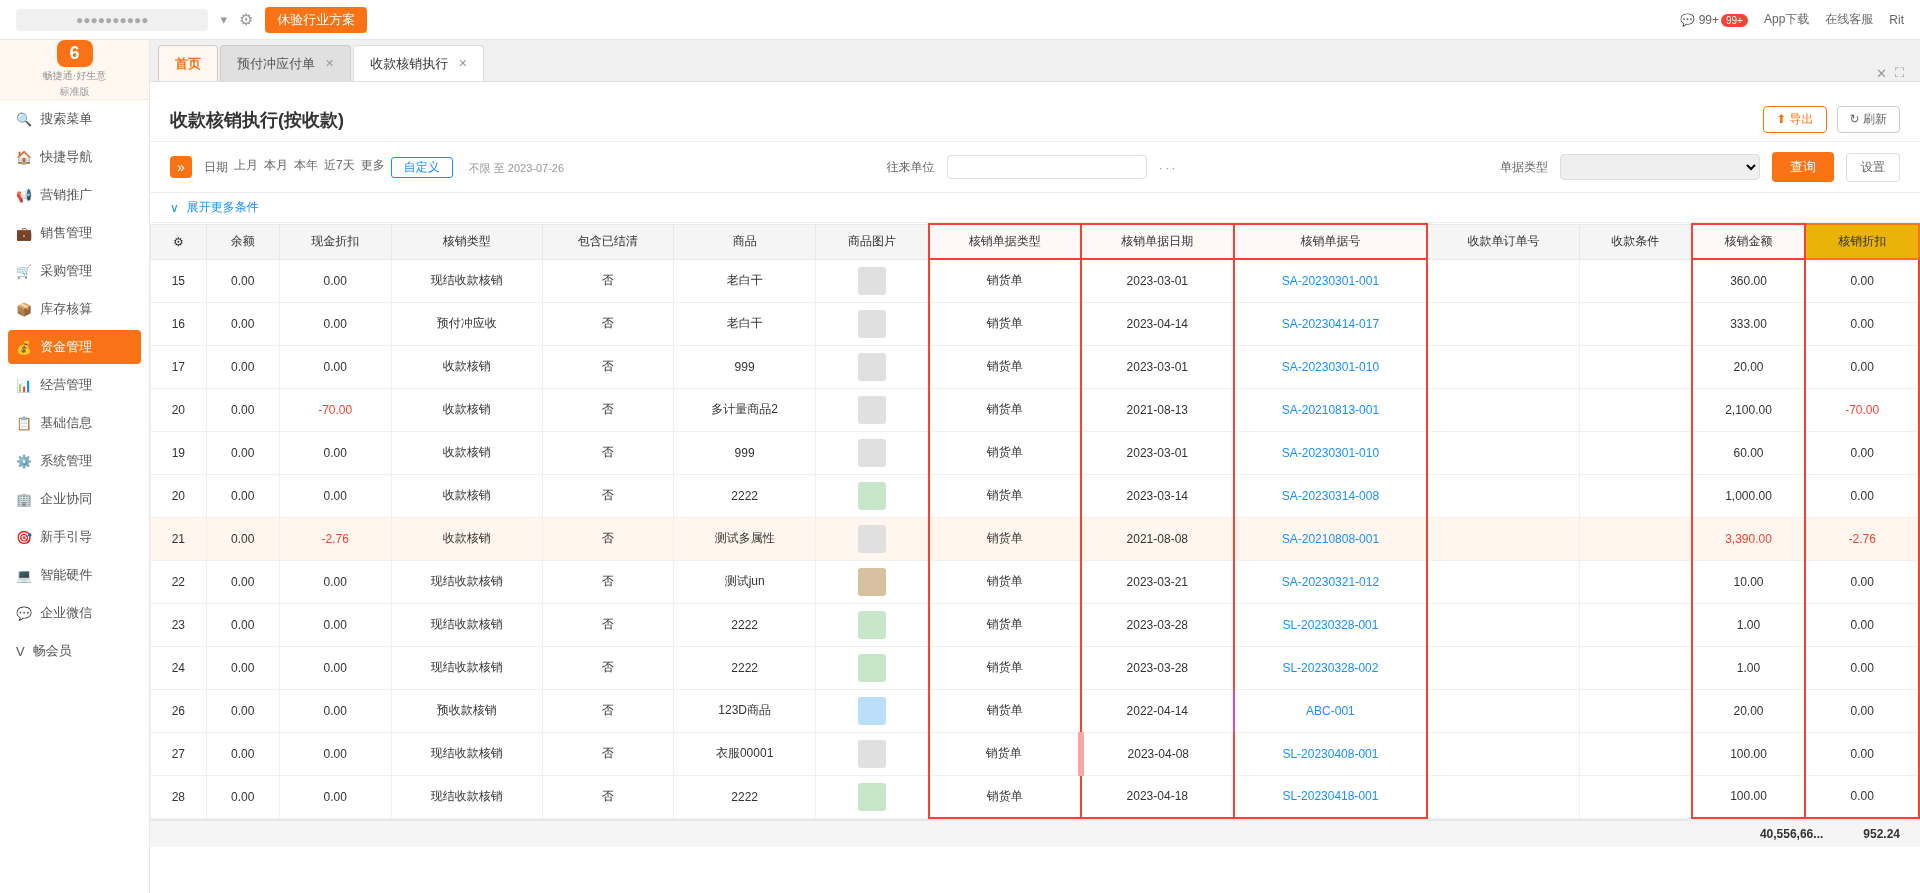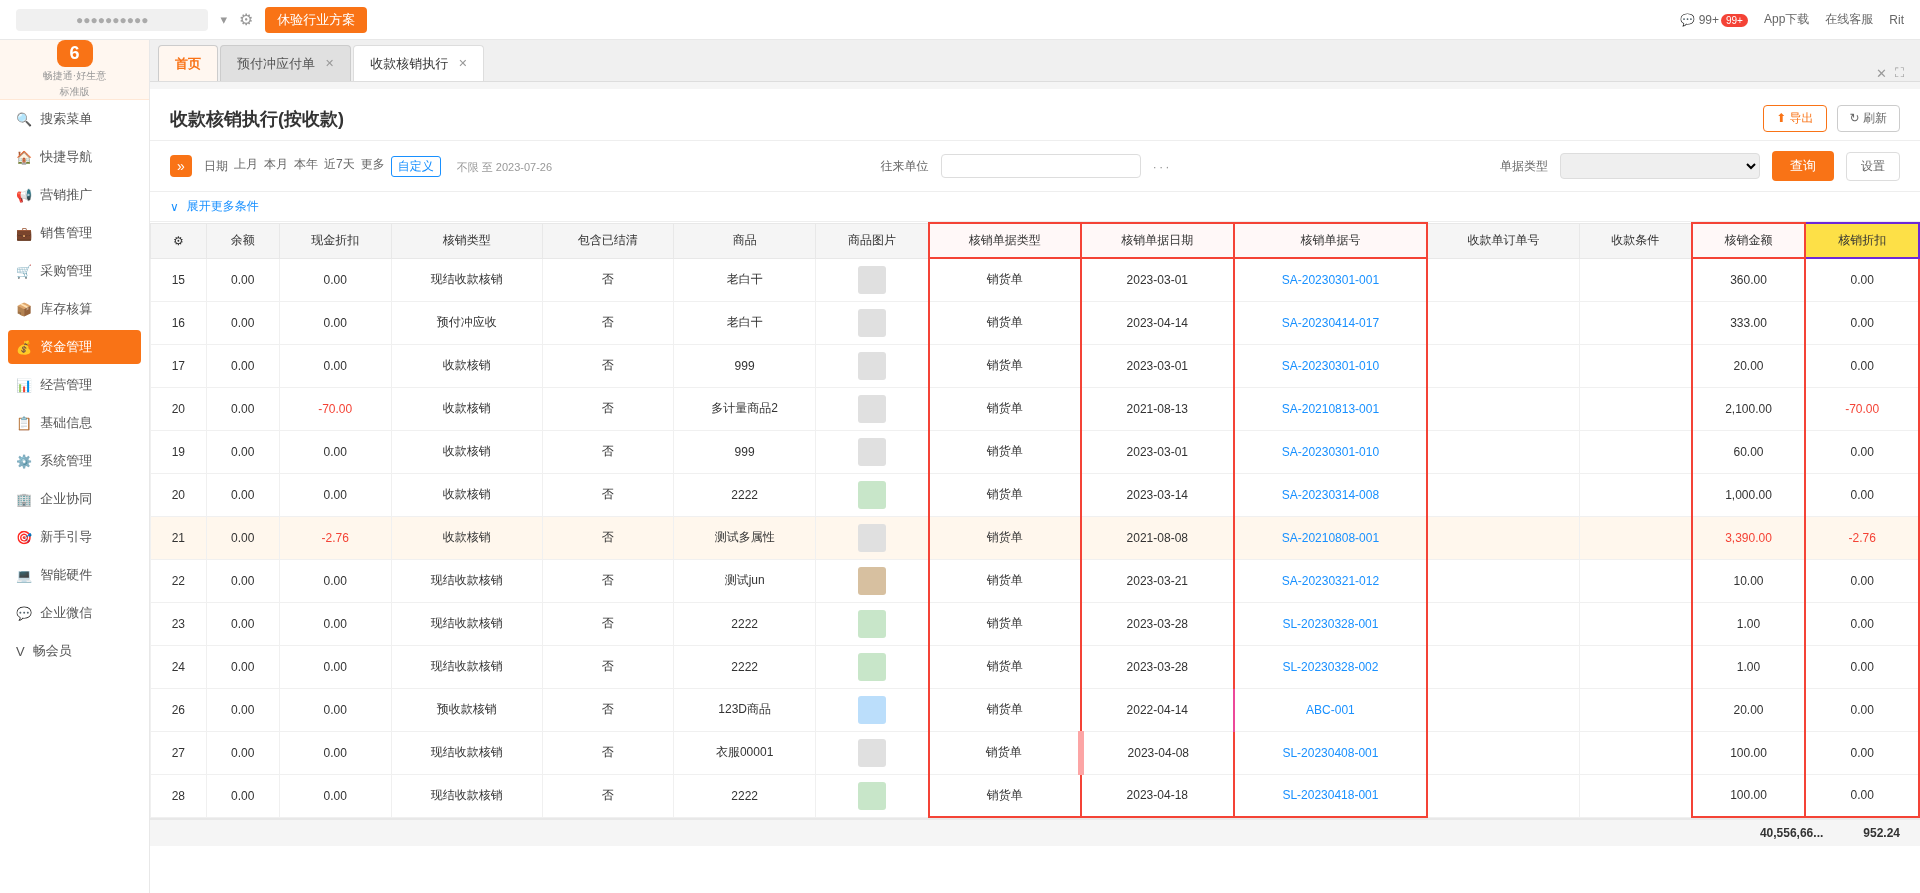--- a/index.html
+++ b/index.html
@@ -92,26 +92,25 @@
       margin-right: 2px;
     }
     .tab.active { background: #fff; color: #333; border-color: #ddd; }
     .tab-home { color: #f97316; font-weight: bold; background: #fff7f0; }
     .tab-close { color: #999; font-size: 11px; margin-left: 4px; }
     .tab-actions { margin-left: auto; display: flex; align-items: center; gap: 8px; padding-right: 8px; color: #999; }
 
     
     .page-header {
       background: #fff;
-      padding: 16px 20px 8px 20px;
+      padding: 24px 20px 8px 20px;
       border-bottom: 1px solid #eee;
       display: flex;
       align-items: center;
       justify-content: space-between;
-      margin-top: 7px;
     }
     .page-title { font-size: 18px; font-weight: bold; color: #333; }
     .page-actions { display: flex; gap: 10px; }
     .btn-export {
       border: 1px solid #f97316;
       background: #fff;
       color: #f97316;
       padding: 4px 12px;
       border-radius: 4px;
       cursor: pointer;
@@ -143,21 +142,21 @@
       border-radius: 4px;
       width: 22px; height: 22px;
       display: flex; align-items: center; justify-content: center;
       cursor: pointer;
       font-size: 14px;
     }
     .filter-group { display: flex; align-items: center; gap: 6px; }
     .filter-label { color: #666; font-size: 12px; }
     .date-links { display: flex; gap: 6px; font-size: 12px; }
     .date-link { color: #666; cursor: pointer; }
-    .date-custom { color: #1890ff; font-size: 12px; cursor: pointer; border: 1px solid #1890ff; border-radius: 3px; padding: 1px 6px; }
+    .date-custom { color: #1890ff; font-size: 12px; cursor: pointer; border: 1px solid #1890ff; border-radius: 3px; padding: 1px 12px; }
     .date-range-text { color: #999; font-size: 11px; margin-top: 2px; }
     .filter-input {
       border: 1px solid #ddd;
       border-radius: 4px;
       padding: 4px 8px;
       width: 200px;
       font-size: 12px;
     }
     .filter-dots { color: #999; letter-spacing: 2px; }
     .filter-select {
@@ -419,21 +418,21 @@
             <th>核销类型</th>
             <th>包含已结清</th>
             <th>商品</th>
             <th>商品图片</th>
             <th style="border:2px solid #f44336;background:#fff8f8;">核销单据类型</th>
             <th style="border:2px solid #f44336;background:#fff8f8;">核销单据日期</th>
             <th style="border:2px solid #f44336;background:#fff8f8;">核销单据号</th>
             <th>收款单订单号</th>
             <th>收款条件</th>
             <th style="border:2px solid #f44336;background:#fff8f8;">核销金额</th>
-            <th style="border:2px solid #6d28d9;background:#fde047;margin-left:31px;">核销折扣</th>
+            <th style="border:2px solid #f97316;background:#eab308;margin-left:31px;">核销折扣</th>
           </tr>
         </thead>
         <tbody id="table-body">
         <tr>
     <td>15</td>
     <td>0.00</td>
     <td>0.00</td>
     <td>现结收款核销</td>
     <td>否</td>
     <td>老白干</td>

